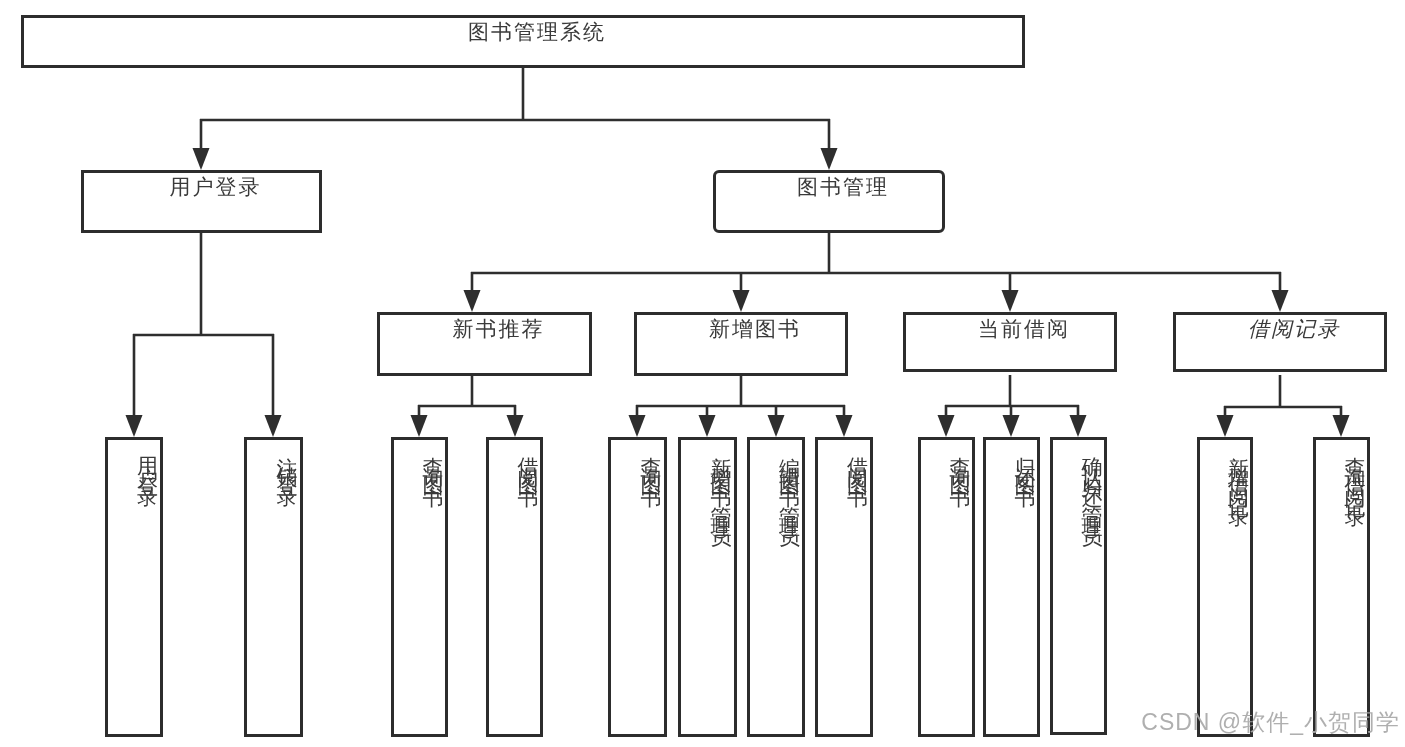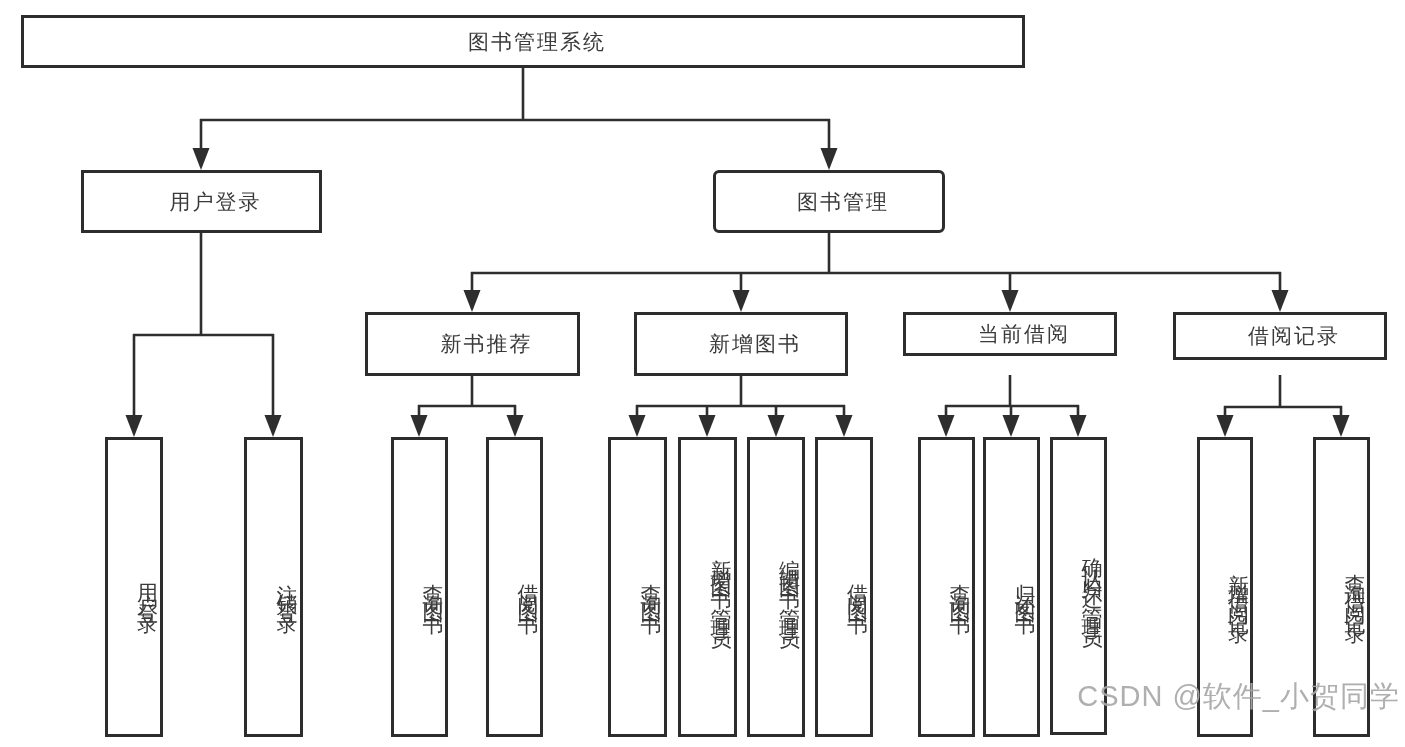--- a/index.html
+++ b/index.html
@@ -27,42 +27,42 @@
   }
   #wires polygon {
     fill: #2e2e2e;
   }
   .box {
     position: absolute;
     background: #ffffff;
     border: 3px solid #2d2d2d;
     box-sizing: border-box;
     display: flex;
-    align-items: center;
+    align-items: flex-start;
     justify-content: center;
     color: #3a3a3a;
     padding-left: 28px;
   }
   .hlabel {
     font-size: 21px;
     letter-spacing: 2px;
     white-space: nowrap;
   }
   .leaf .vlabel {
     writing-mode: vertical-rl;
     text-orientation: mixed;
     font-size: 21px;
     letter-spacing: 10px;
     line-height: 1.2;
   }
   #watermark {
     position: absolute;
-    top: 677px;
+    top: 707px;
     right: 5px;
-    font-size: 29px;
+    font-size: 23px;
     letter-spacing: 1px;
     color: rgba(168,168,168,0.92);
     white-space: nowrap;
     z-index: 5;
   }
 </style>
 </head>
 <body>
 
 <div id="stage">
@@ -140,30 +140,30 @@
     <span class="hlabel">图书管理系统</span>
   </div>
 
   <div class="box" style="left:81px; top:170px; width:241px; height:63px;">
     <span class="hlabel">用户登录</span>
   </div>
   <div class="box" style="left:713px; top:170px; width:232px; height:63px;border-radius:6px;">
     <span class="hlabel">图书管理</span>
   </div>
 
-  <div class="box" style="left:365px; top:312px; width:215px; height:64px;">
+  <div class="box" style="left:377px; top:312px; width:215px; height:64px;">
     <span class="hlabel">新书推荐</span>
   </div>
   <div class="box" style="left:634px; top:312px; width:214px; height:64px;">
     <span class="hlabel">新增图书</span>
   </div>
-  <div class="box" style="left:903px; top:312px; width:214px; height:44px;">
+  <div class="box" style="left:903px; top:312px; width:214px; height:60px;">
     <span class="hlabel">当前借阅</span>
   </div>
-  <div class="box" style="left:1173px; top:312px; width:214px; height:48px;">
+  <div class="box" style="left:1173px; top:312px; width:214px; height:60px;font-style:italic;">
     <span class="hlabel">借阅记录</span>
   </div>
 
   <div class="box leaf" style="left:105px; top:437px; width:58px; height:300px;">
     <span class="vlabel">用户登录</span>
   </div>
   <div class="box leaf" style="left:244px; top:437px; width:59px; height:300px;">
     <span class="vlabel">注销登录</span>
   </div>
 

